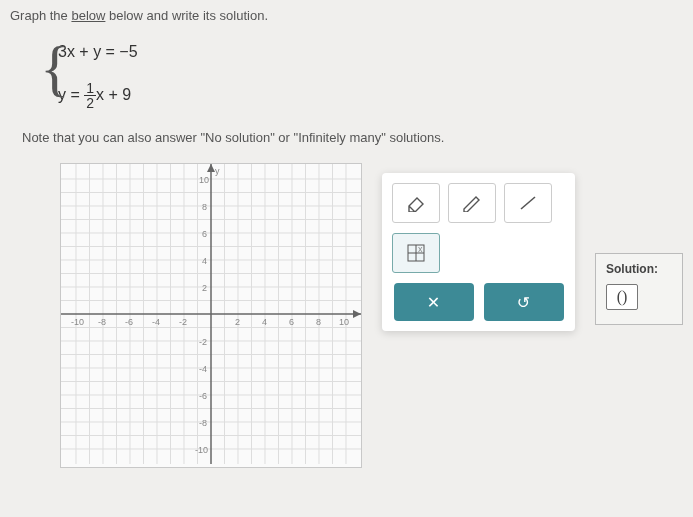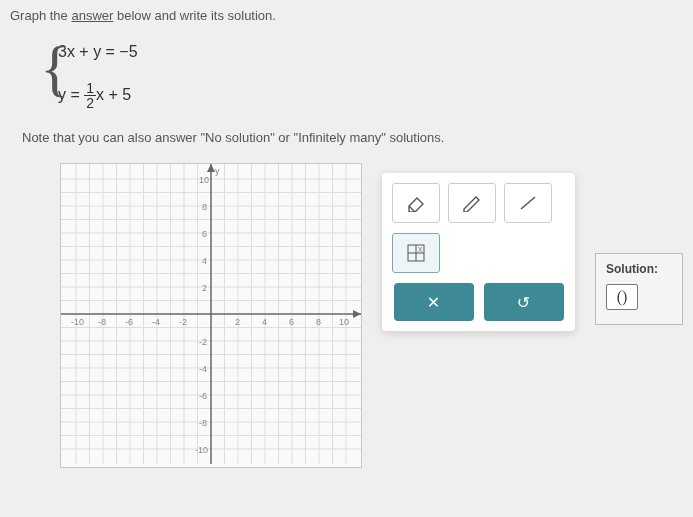--- a/index.html
+++ b/index.html
@@ -24,28 +24,28 @@
 .solution-box { border: 1px solid #bbb; background: #f4f4f2; padding: 8px 26px 14px 10px; width: 88px; margin-top: 90px; }
 .solution-box .label { font-weight: bold; color: #444; margin-bottom: 8px; font-size: 12px; }
 .paren-box { width: 32px; height: 26px; border: 1px solid #777; background: #fff; border-radius: 2px; display: flex; align-items: center; justify-content: center; font-family: serif; font-size: 16px; }
 .paren-box::before { content: "("; } .paren-box::after { content: ")"; }
 svg text { font-size: 9px; fill: #888; }
 </style>
 </head>
 <body>
 
 <div class="instruction">
-  Graph the <span class="underline">answer</span> below and write its solution.
+  Graph the <span class="underline">below</span> below and write its solution.
 </div>
 
 <div class="system">
   <span class="brace">{</span>
   <div class="eq">3x + y = −5</div>
   <div class="eq">
-    <span>y = </span><span class="frac"><span class="num">1</span><span class="den">2</span></span><span>x + 5</span>
+    <span>y = </span><span class="frac"><span class="num">1</span><span class="den">2</span></span><span>x + 9</span>
   </div>
 </div>
 
 <div class="note">Note that you can also answer "No solution" or "Infinitely many" solutions.</div>
 
 <div class="work-area">
   <div class="graph-wrap">
     <svg width="300" height="300" viewBox="0 0 300 300">
       <rect x="0" y="0" width="300" height="300" fill="#fafafa"></rect>
       <g stroke="#ddd" stroke-width="1">

